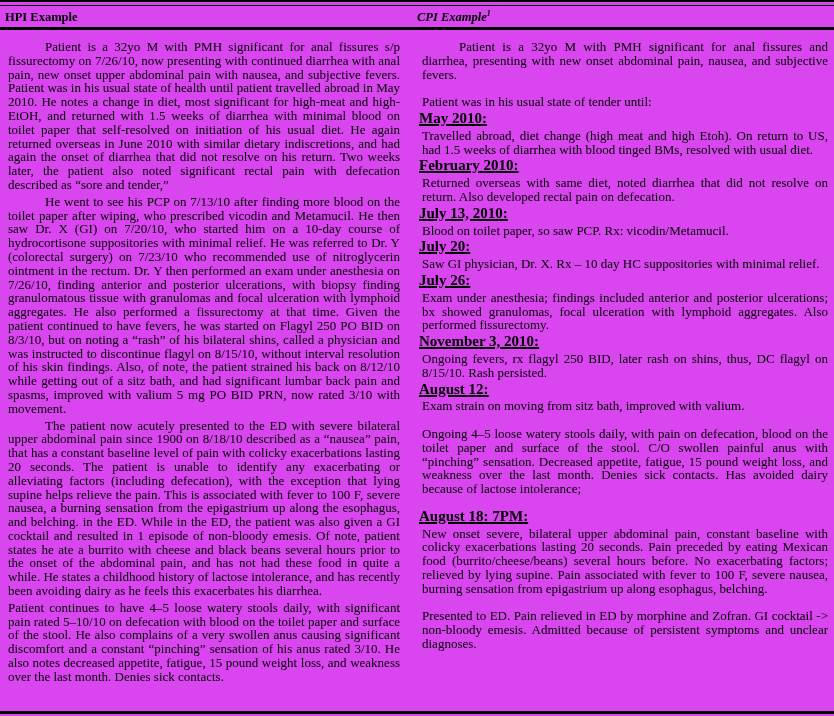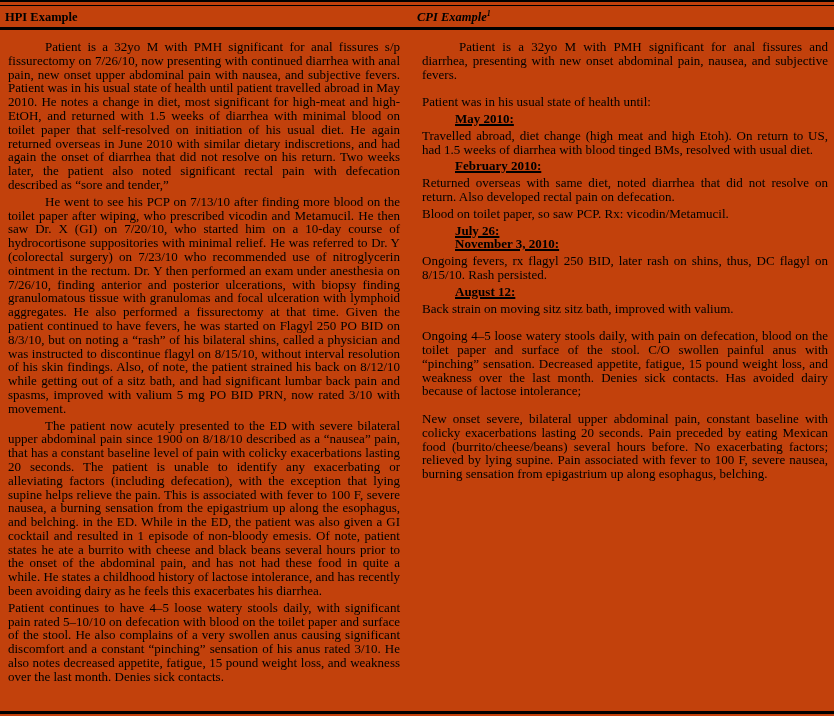--- a/index.html
+++ b/index.html
@@ -1,20 +1,20 @@
 <!DOCTYPE html>
 <html><head>
 <meta charset="utf-8">
 <style>
   html, body { margin: 0; padding: 0; background: #ffffff; }
   .page {
     position: relative;
     width: 834px;
     height: 716px;
-    background: #c2410c;
+    background: #d946ef;
     color: #000000;
     font-family: "Liberation Serif", "DejaVu Serif", serif;
     box-sizing: border-box;
     overflow: hidden;
   }
   .rule-double {
     height: 3px;
     border-top: 2px solid #000;
     border-bottom: 1px solid #000;
   }
@@ -54,23 +54,22 @@
   .page p {
     margin: 3px;
     font-size: 13px;
     line-height: 13.8px;
     text-align: justify;
   }
   .indent { text-indent: 37px; }
   .blank-above { margin-top: 13.8px !important; }
   .entry-date {
     font-weight: bold;
-    font-size: 13px;
+    font-size: 15px;
     line-height: 13.8px;
-    margin-left: 36px;
   }
   .date-underline {
     text-decoration: underline;
     text-decoration-thickness: 1.5px;
   }
   .entry-body { margin-left: 36px; }
 </style>
 </head>
 <body>
 
@@ -93,55 +92,63 @@
 
     <div class="col-left">
       <p class="indent">Patient is a 32yo M with PMH significant for anal fissures s/p fissurectomy on 7/26/10, now presenting with continued diarrhea with anal pain, new onset upper abdominal pain with nausea, and subjective fevers. Patient was in his usual state of health until patient travelled abroad in May 2010. He notes a change in diet, most significant for high-meat and high-EtOH, and returned with 1.5 weeks of diarrhea with minimal blood on toilet paper that self-resolved on initiation of his usual diet. He again returned overseas in June 2010 with similar dietary indiscretions, and had again the onset of diarrhea that did not resolve on his return. Two weeks later, the patient also noted significant rectal pain with defecation described as “sore and tender,”</p>
       <p class="indent">He went to see his PCP on 7/13/10 after finding more blood on the toilet paper after wiping, who prescribed vicodin and Metamucil. He then saw Dr. X (GI) on 7/20/10, who started him on a 10-day course of hydrocortisone suppositories with minimal relief. He was referred to Dr. Y (colorectal surgery) on 7/23/10 who recommended use of nitroglycerin ointment in the rectum. Dr. Y then performed an exam under anesthesia on 7/26/10, finding anterior and posterior ulcerations, with biopsy finding granulomatous tissue with granulomas and focal ulceration with lymphoid aggregates. He also performed a fissurectomy at that time. Given the patient continued to have fevers, he was started on Flagyl 250 PO BID on 8/3/10, but on noting a “rash” of his bilateral shins, called a physician and was instructed to discontinue flagyl on 8/15/10, without interval resolution of his skin findings. Also, of note, the patient strained his back on 8/12/10 while getting out of a sitz bath, and had significant lumbar back pain and spasms, improved with valium 5 mg PO BID PRN, now rated 3/10 with movement.</p>
       <p class="indent">The patient now acutely presented to the ED with severe bilateral upper abdominal pain since 1900 on 8/18/10 described as a “nausea” pain, that has a constant baseline level of pain with colicky exacerbations lasting 20 seconds. The patient is unable to identify any exacerbating or alleviating factors (including defecation), with the exception that lying supine helps relieve the pain. This is associated with fever to 100 F, severe nausea, a burning sensation from the epigastrium up along the esophagus, and belching. in the ED. While in the ED, the patient was also given a GI cocktail and resulted in 1 episode of non-bloody emesis. Of note, patient states he ate a burrito with cheese and black beans several hours prior to the onset of the abdominal pain, and has not had these food in quite a while. He states a childhood history of lactose intolerance, and has recently been avoiding dairy as he feels this exacerbates his diarrhea.</p>
       <p>Patient continues to have 4–5 loose watery stools daily, with significant pain rated 5–10/10 on defecation with blood on the toilet paper and surface of the stool. He also complains of a very swollen anus causing significant discomfort and a constant “pinching” sensation of his anus rated 3/10. He also notes decreased appetite, fatigue, 15 pound weight loss, and weakness over the last month. Denies sick contacts.</p>
     </div>
 
     <div class="col-right">
       <p class="indent">Patient is a 32yo M with PMH significant for anal fissures and diarrhea, presenting with new onset abdominal pain, nausea, and subjective fevers.</p>
-      <p class="blank-above">Patient was in his usual state of health until:</p>
+      <p class="blank-above">Patient was in his usual state of tender until:</p>
 
       <div class="entry">
         <div class="entry-date"><span class="date-underline">May 2010:</span></div>
         <p class="entry-body">Travelled abroad, diet change (high meat and high Etoh). On return to US, had 1.5 weeks of diarrhea with blood tinged BMs, resolved with usual diet.</p>
       </div>
 
       <div class="entry">
         <div class="entry-date"><span class="date-underline">February 2010:</span></div>
         <p class="entry-body">Returned overseas with same diet, noted diarrhea that did not resolve on return. Also developed rectal pain on defecation.</p>
       </div>
 
       <div class="entry">
+        <div class="entry-date"><span class="date-underline">July 13, 2010:</span></div>
         <p class="entry-body">Blood on toilet paper, so saw PCP. Rx: vicodin/Metamucil.</p>
       </div>
 
+      <div class="entry">
+        <div class="entry-date"><span class="date-underline">July 20:</span></div>
+        <p class="entry-body">Saw GI physician, Dr. X. Rx – 10 day HC suppositories with minimal relief.</p>
+      </div>
 
 
       <div class="entry">
         <div class="entry-date"><span class="date-underline">July 26:</span></div>
+        <p class="entry-body">Exam under anesthesia; findings included anterior and posterior ulcerations; bx showed granulomas, focal ulceration with lymphoid aggregates. Also performed fissurectomy.</p>
       </div>
 
       <div class="entry">
         <div class="entry-date"><span class="date-underline">November 3, 2010:</span></div>
         <p class="entry-body">Ongoing fevers, rx flagyl 250 BID, later rash on shins, thus, DC flagyl on 8/15/10. Rash persisted.</p>
       </div>
 
       <div class="entry">
         <div class="entry-date"><span class="date-underline">August 12:</span></div>
-        <p class="entry-body">Back strain on moving sitz sitz bath, improved with valium.</p>
+        <p class="entry-body">Exam strain on moving from sitz bath, improved with valium.</p>
         <p class="entry-body blank-above">Ongoing 4–5 loose watery stools daily, with pain on defecation, blood on the toilet paper and surface of the stool. C/O swollen painful anus with “pinching” sensation. Decreased appetite, fatigue, 15 pound weight loss, and weakness over the last month. Denies sick contacts. Has avoided dairy because of lactose intolerance;</p>
       </div>
 
       <div class="entry blank-above">
+        <div class="entry-date"><span class="date-underline">August 18: 7PM:</span></div>
         <p class="entry-body">New onset severe, bilateral upper abdominal pain, constant baseline with colicky exacerbations lasting 20 seconds. Pain preceded by eating Mexican food (burrito/cheese/beans) several hours before. No exacerbating factors; relieved by lying supine. Pain associated with fever to 100 F, severe nausea, burning sensation from epigastrium up along esophagus, belching.</p>
+        <p class="entry-body blank-above">Presented to ED. Pain relieved in ED by morphine and Zofran. GI cocktail -&gt; non-bloody emesis. Admitted because of persistent symptoms and unclear diagnoses.</p>
       </div>
     </div>
 
   </div>
 
   <div class="rule-bottom"></div>
 
 </div>
 
 </body></html>

